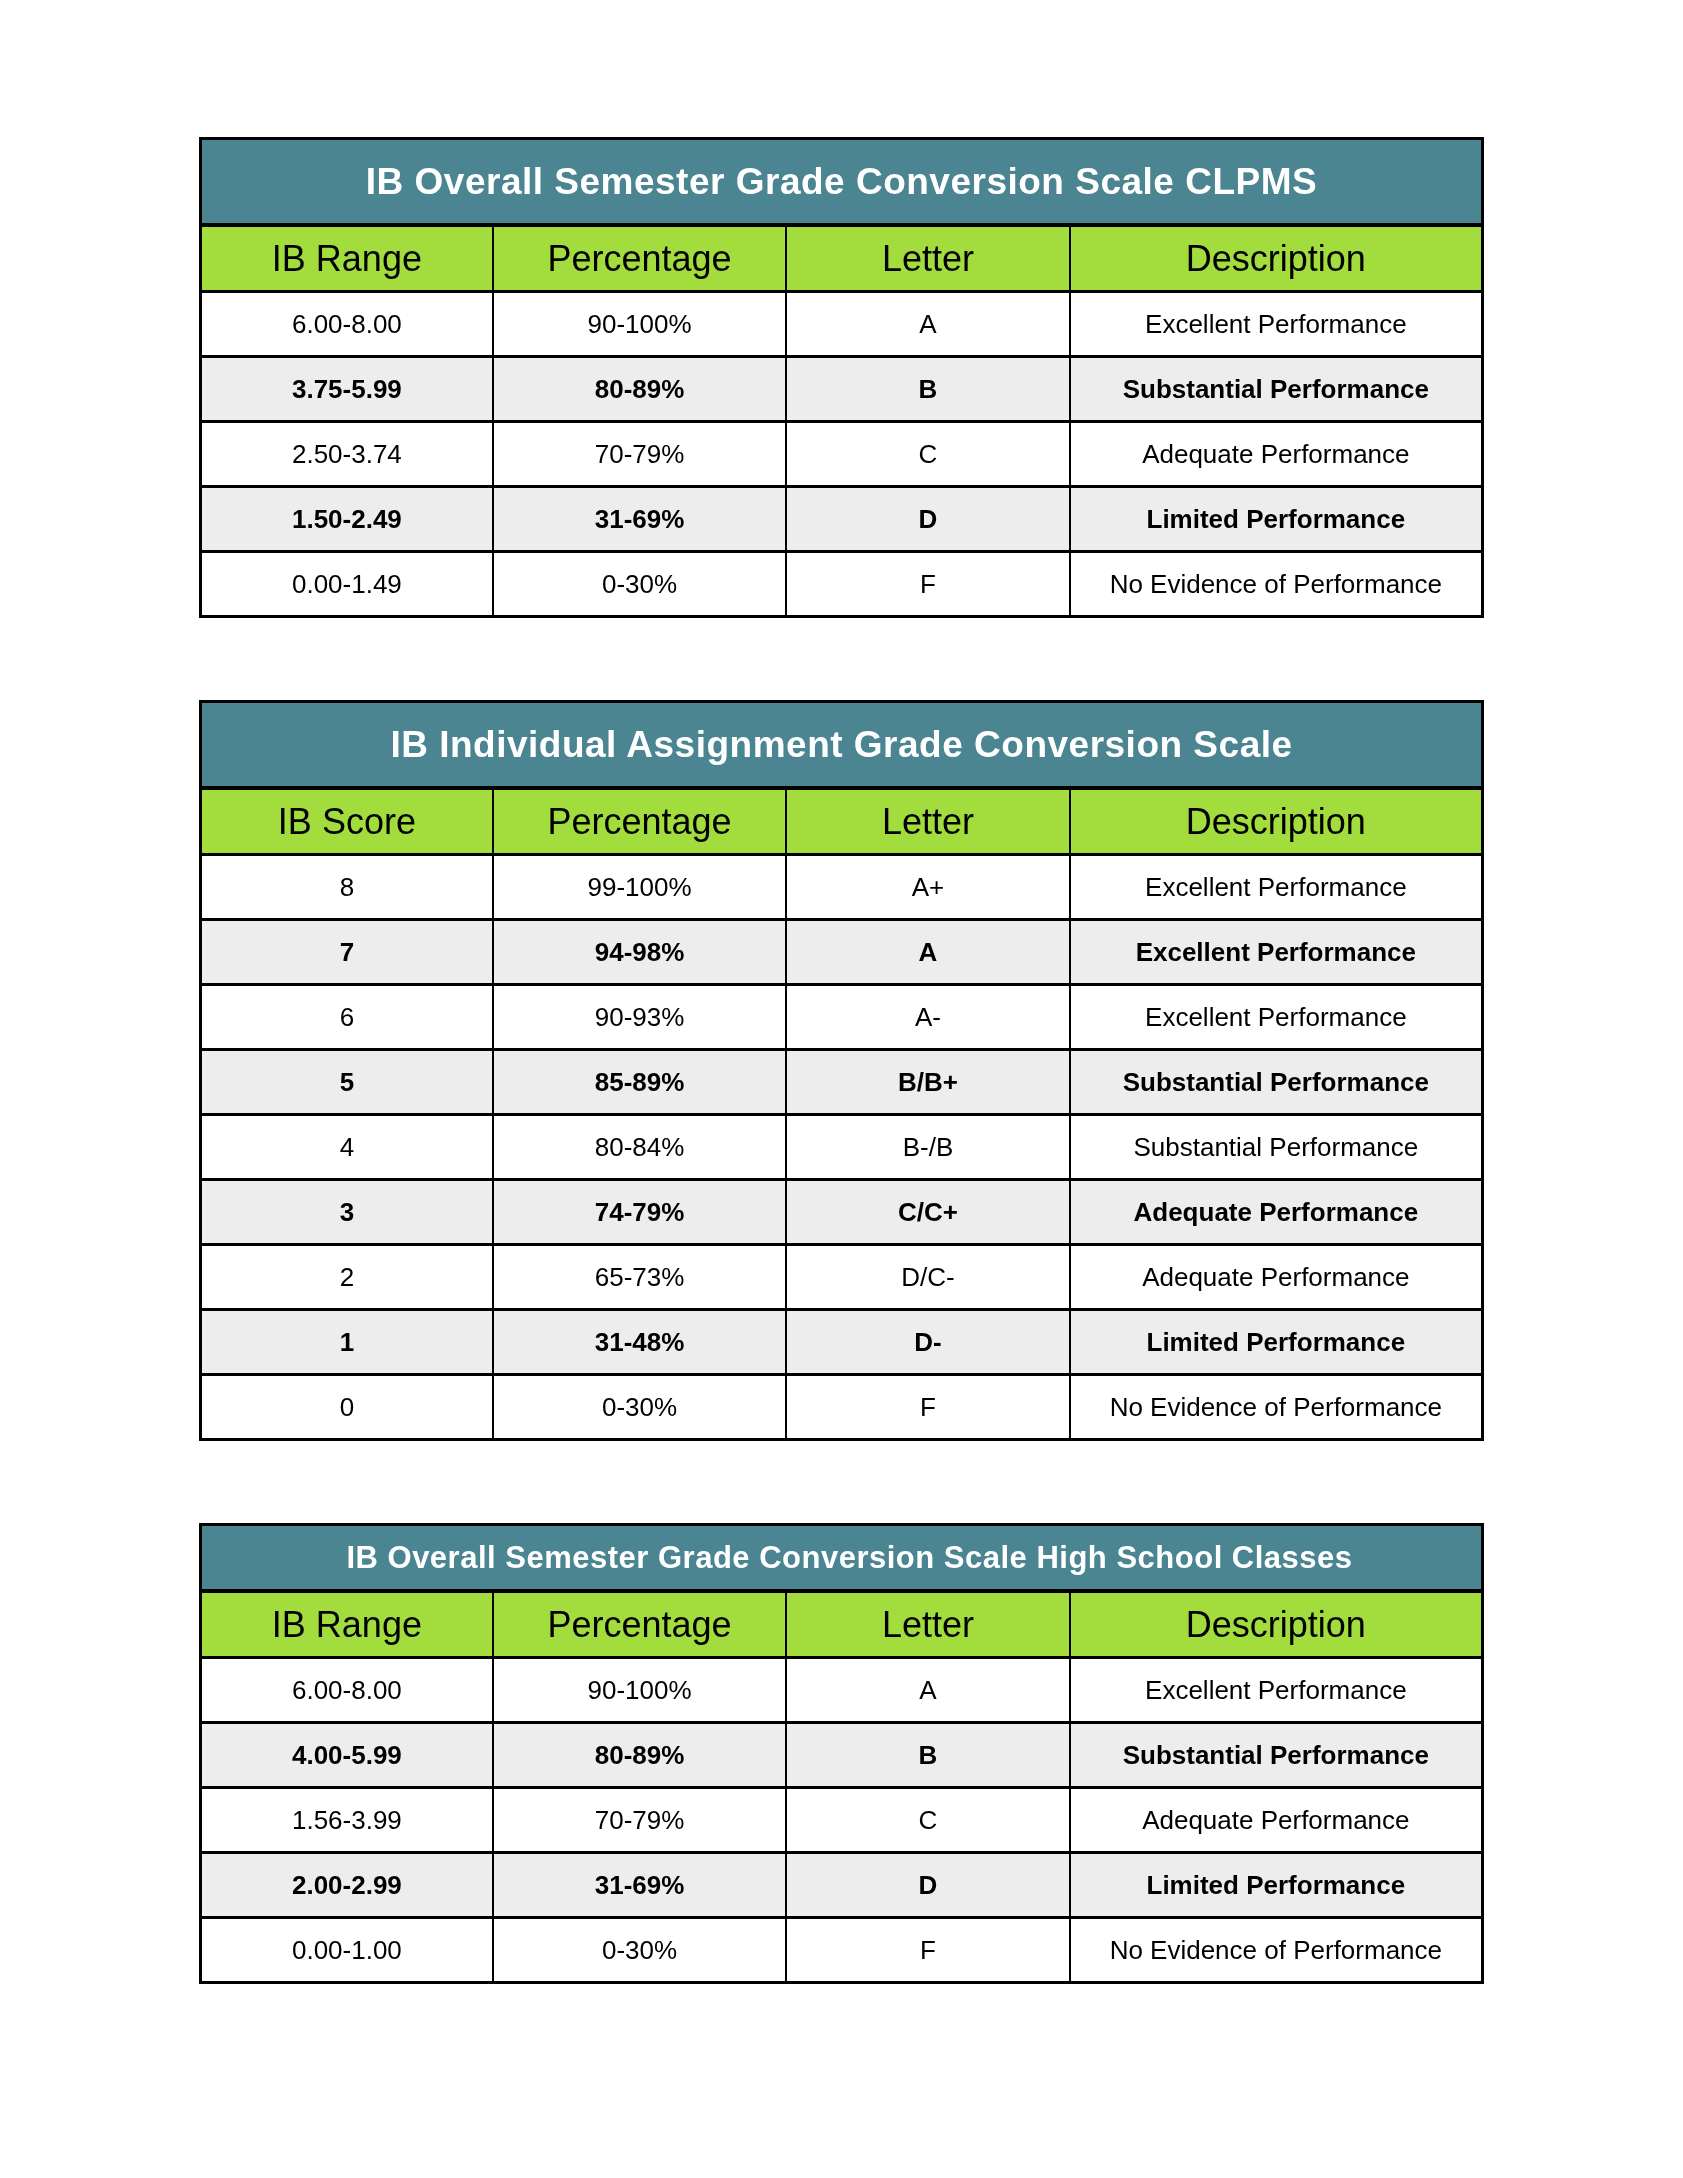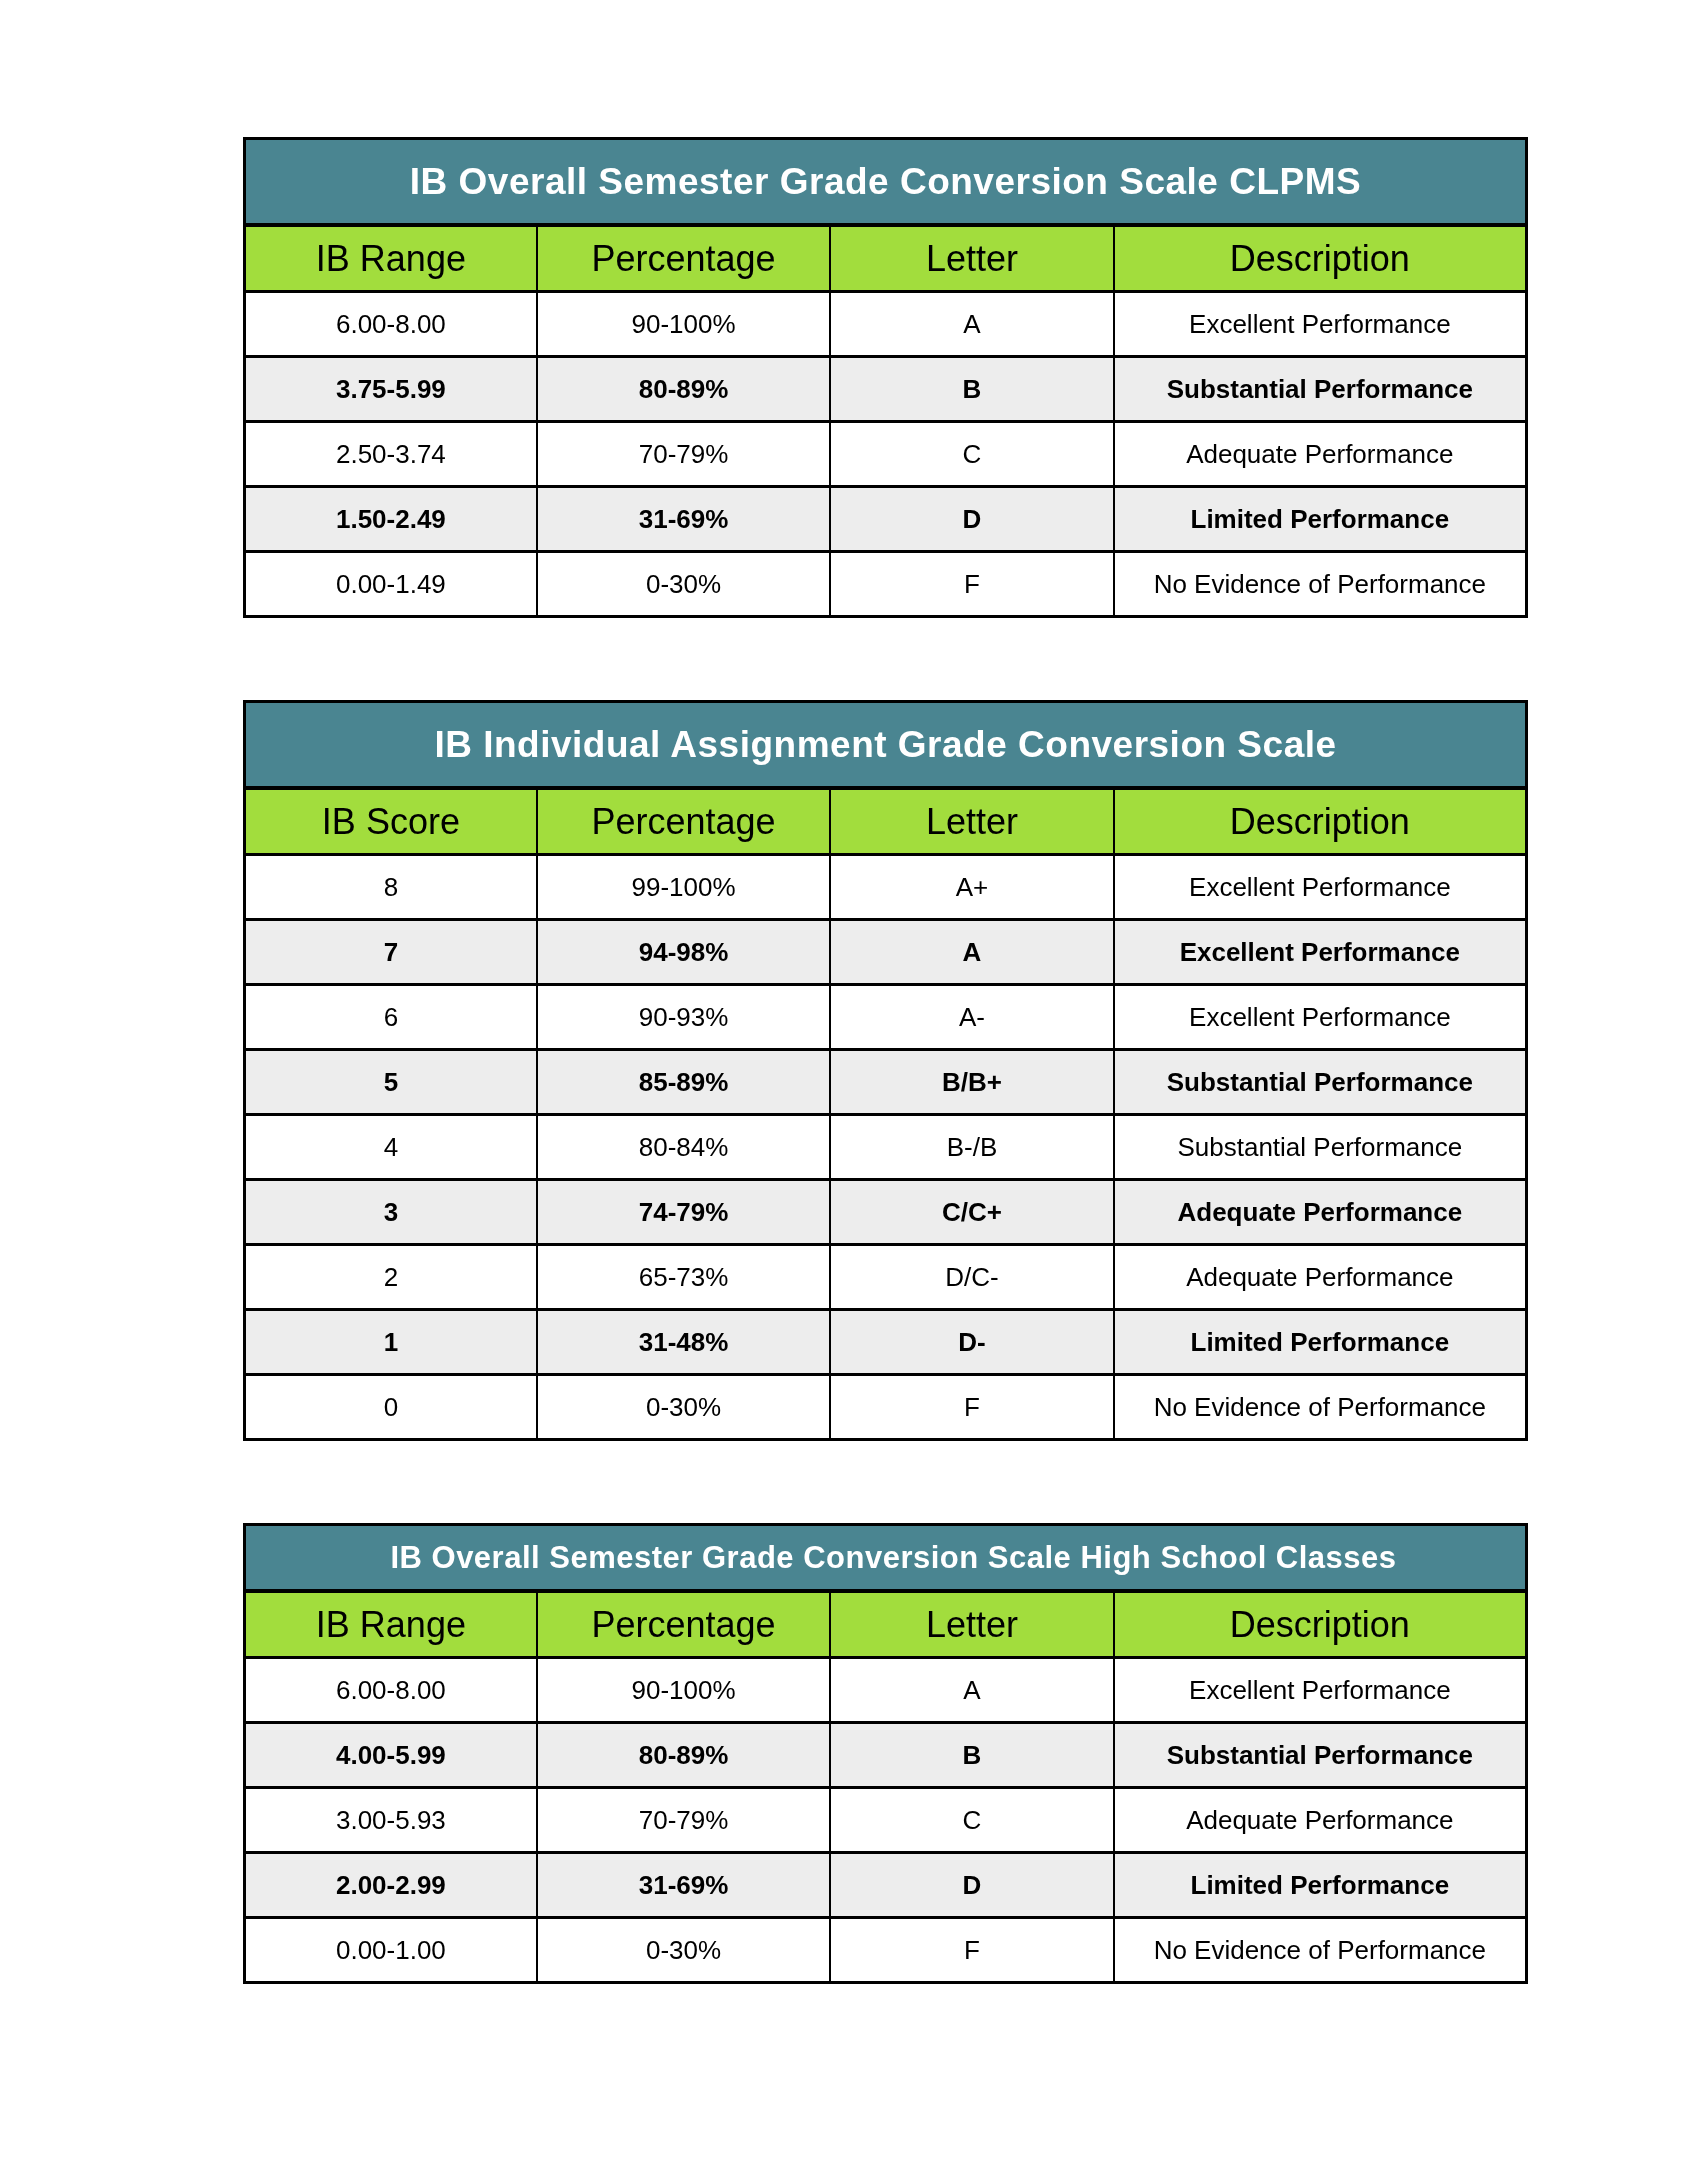--- a/index.html
+++ b/index.html
@@ -20,21 +20,20 @@
     top: 137px;
     width: 1285px;
   }
   table.grade-table {
     width: 100%;
     border-collapse: collapse;
     table-layout: fixed;
     border: 3px solid var(--border-color, #000000);
     margin-bottom: 82px;
     background: #eab308;
-    margin-left: 44px;
   }
   table.grade-table:last-child { margin-bottom: 0; }
   .grade-table col:nth-child(1) { width: 22.8%; }
   .grade-table col:nth-child(2) { width: 22.9%; }
   .grade-table col:nth-child(3) { width: 22.1%; }
   .grade-table col:nth-child(4) { width: 32.2%; }
   .grade-table th, .grade-table td {
     border: 2px solid var(--border-color, #000000);
     border-top-width: 3px;
     border-bottom-width: 3px;
@@ -223,21 +222,21 @@
             <td>A</td>
             <td>Excellent Performance</td>
           </tr>
           <tr class="row-alt">
             <td>4.00-5.99</td>
             <td>80-89%</td>
             <td>B</td>
             <td>Substantial Performance</td>
           </tr>
           <tr class="row-plain">
-            <td>3.00-5.93</td>
+            <td>1.56-3.99</td>
             <td>70-79%</td>
             <td>C</td>
             <td>Adequate Performance</td>
           </tr>
           <tr class="row-alt">
             <td>2.00-2.99</td>
             <td>31-69%</td>
             <td>D</td>
             <td>Limited Performance</td>
           </tr>

